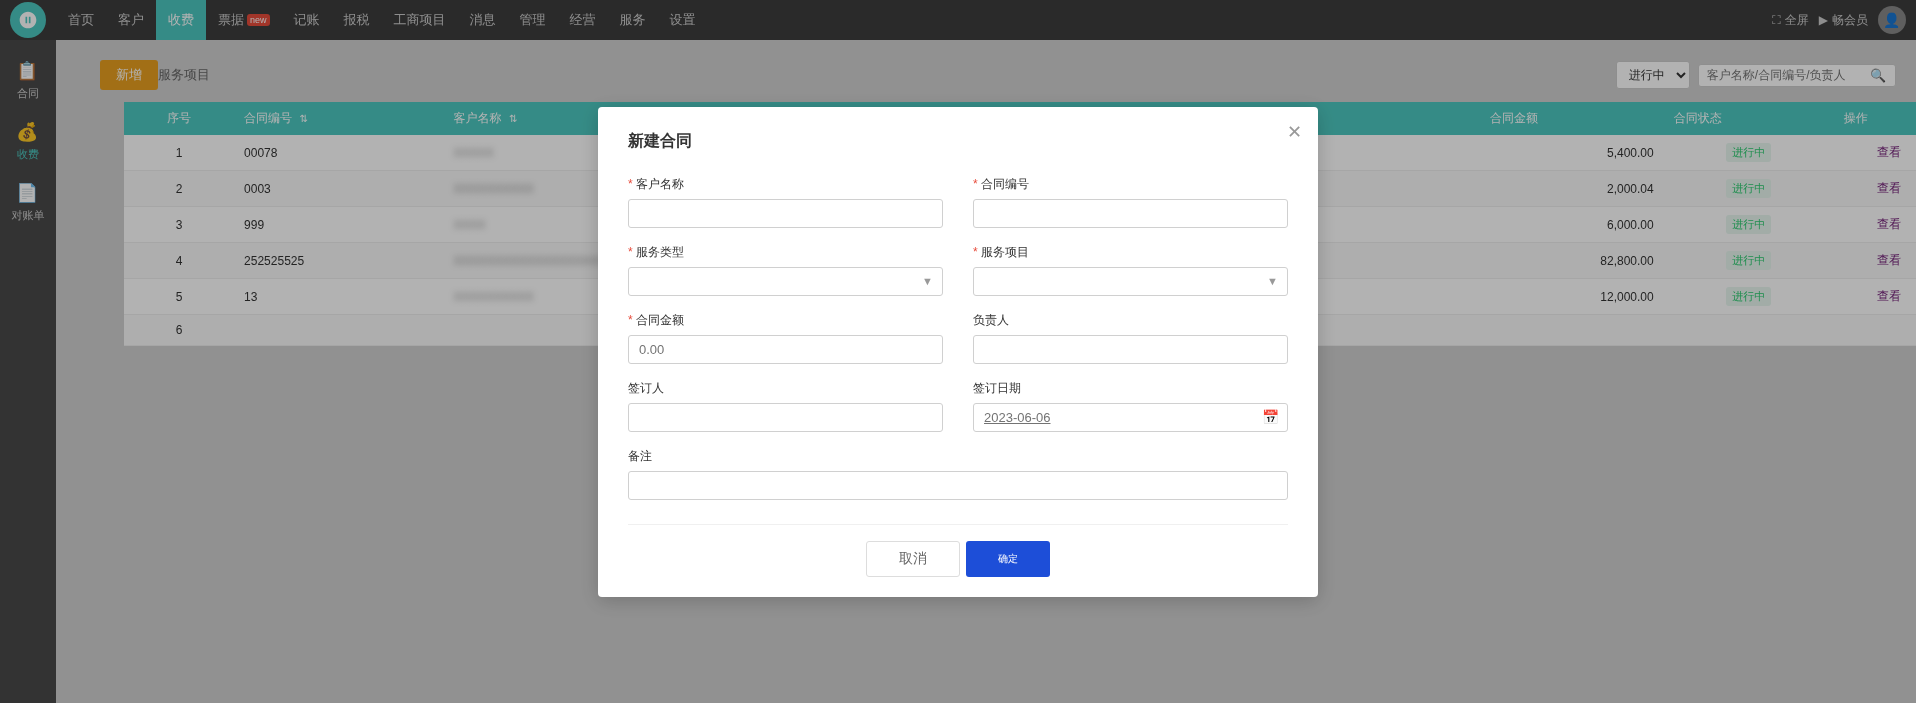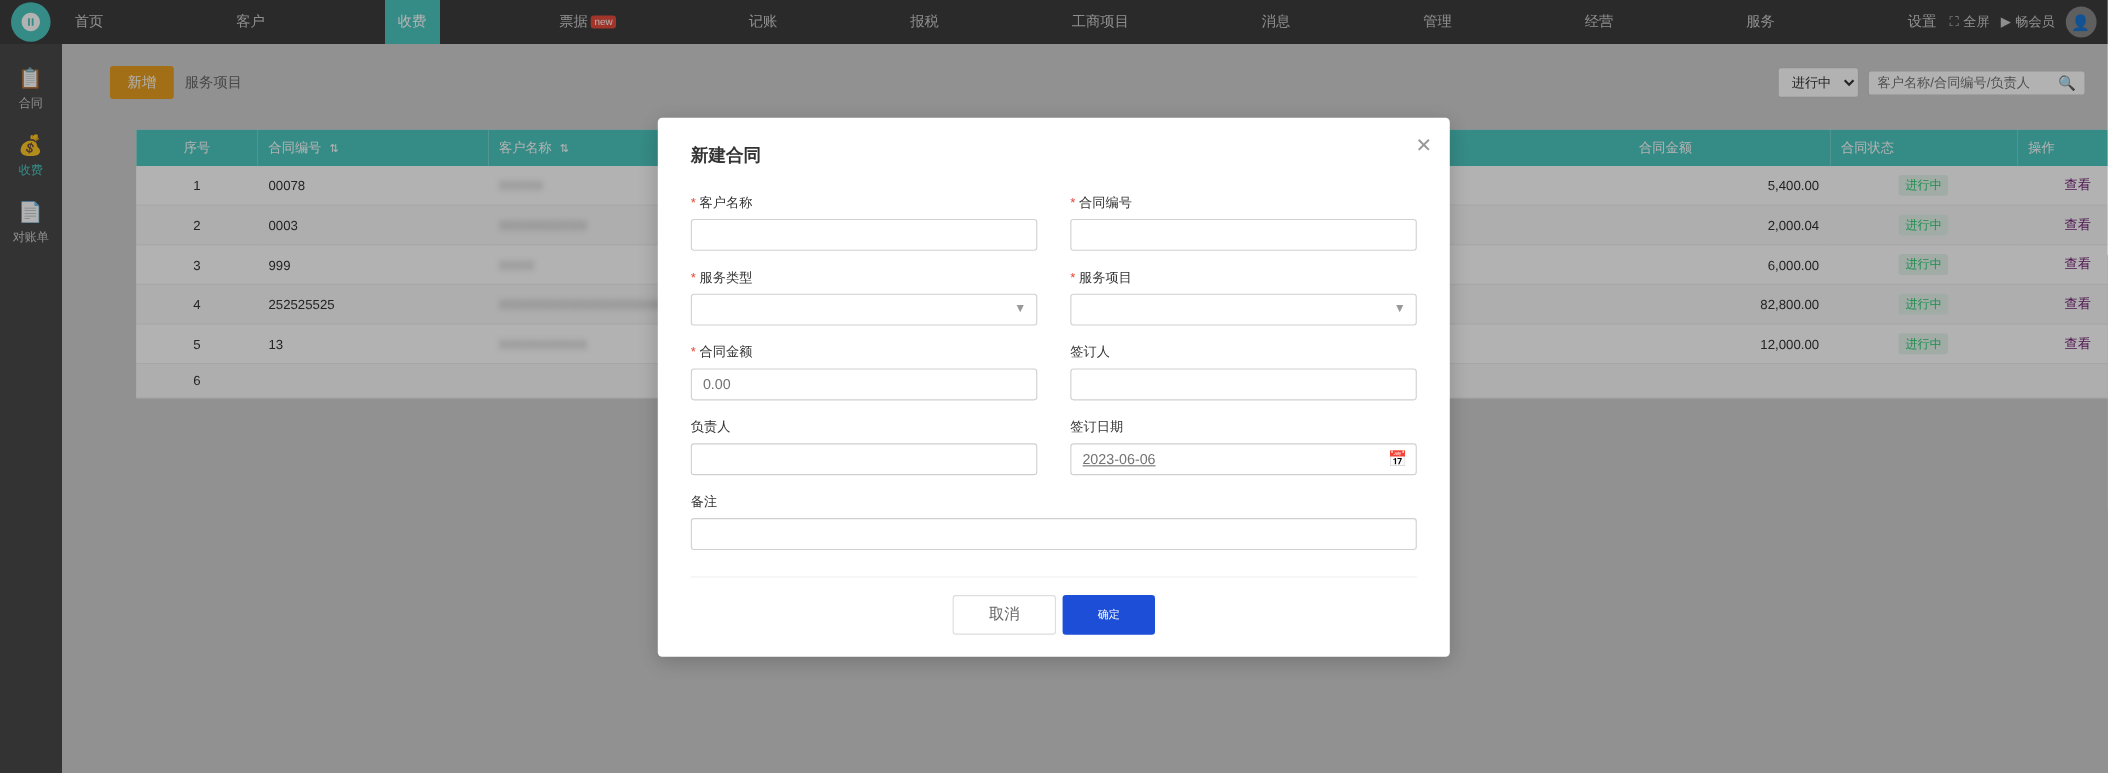--- a/index.html
+++ b/index.html
@@ -10,21 +10,21 @@
       display: flex; align-items: center;
       background: #3d3d3d; height: 40px;
       padding: 0 10px; position: fixed; top: 0; left: 0; right: 0; z-index: 100;
     }
     .nav-logo {
       width: 36px; height: 36px; background: #4dc8c0;
       border-radius: 50%; display: flex; align-items: center; justify-content: center;
       margin-right: 10px; flex-shrink: 0;
     }
     .nav-logo svg { width: 20px; height: 20px; }
-    .nav-items { display: flex; align-items: center; flex: 1; justify-content: space-between; }
+    .nav-items { display: flex; align-items: center; flex: 1; }
     .nav-item {
       color: #ccc; padding: 0 12px; height: 40px;
       display: flex; align-items: center; cursor: pointer; font-size: 13px;
       white-space: nowrap;
     }
     .nav-item.active { background: #4dc8c0; color: #fff; }
     .nav-item .badge-new {
       background: #e74c3c; color: #fff; font-size: 9px;
       border-radius: 3px; padding: 1px 3px; margin-left: 3px;
     }
@@ -54,21 +54,21 @@
 
     
     .main-content {
       margin-top: 40px; margin-left: 56px;
       padding: 20px; min-height: calc(100vh - 40px);
       background: #d0d0d0;
     }
 
     
     .toolbar {
-      display: flex; align-items: center; gap: 10px; margin-bottom: 28px; padding-left: 24px;
+      display: flex; align-items: center; margin-bottom: 12px; padding-left: 24px;
     }
     .btn-new {
       background: #e8a020; color: #fff; border: none;
       padding: 6px 16px; border-radius: 3px; cursor: pointer; font-size: 13px;
     }
     .service-label {
       font-size: 13px; color: #666;
     }
     .filter-select {
       padding: 5px 8px; border: 1px solid #ccc; border-radius: 3px;
@@ -355,26 +355,26 @@
           <select class="form-input" style="padding-right:30px;appearance:none;"></select>
           <span class="select-arrow">▼</span>
         </div>
       </div>
 
       <div class="form-field">
         <label class="form-label required">合同金额</label>
         <input class="form-input" type="text" value="0.00" style="">
       </div>
       <div class="form-field">
+        <label class="form-label">负责人</label>
+        <input class="form-input" type="text" style="">
+      </div>
+
+      <div class="form-field">
         <label class="form-label">签订人</label>
-        <input class="form-input" type="text" style="">
-      </div>
-
-      <div class="form-field">
-        <label class="form-label">负责人</label>
         <input class="form-input" type="text" style="">
       </div>
       <div class="form-field">
         <label class="form-label">签订日期</label>
         <div class="date-input-wrap">
           <input class="form-input" type="text" style="padding-right: 32px; text-decoration: underline;" value="2023-06-06">
           <span class="date-icon">📅</span>
         </div>
       </div>
 

